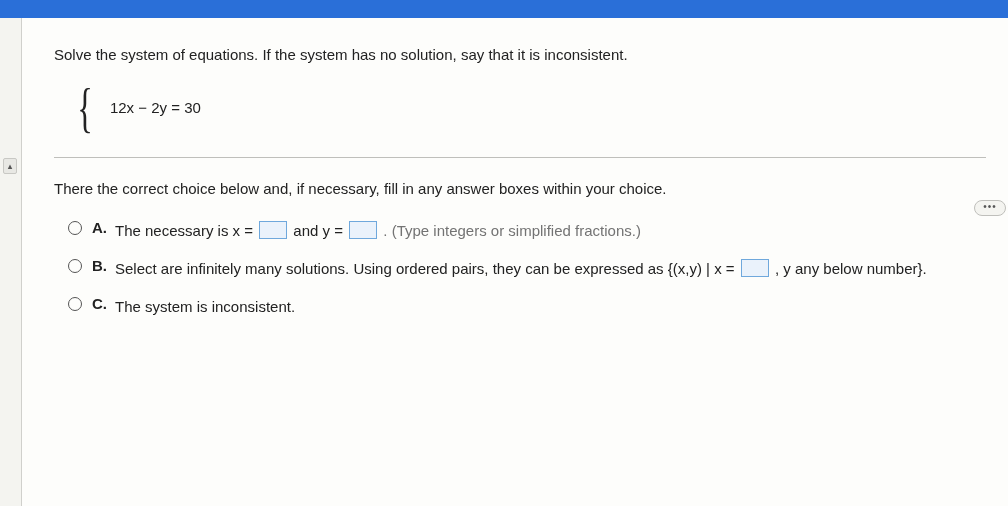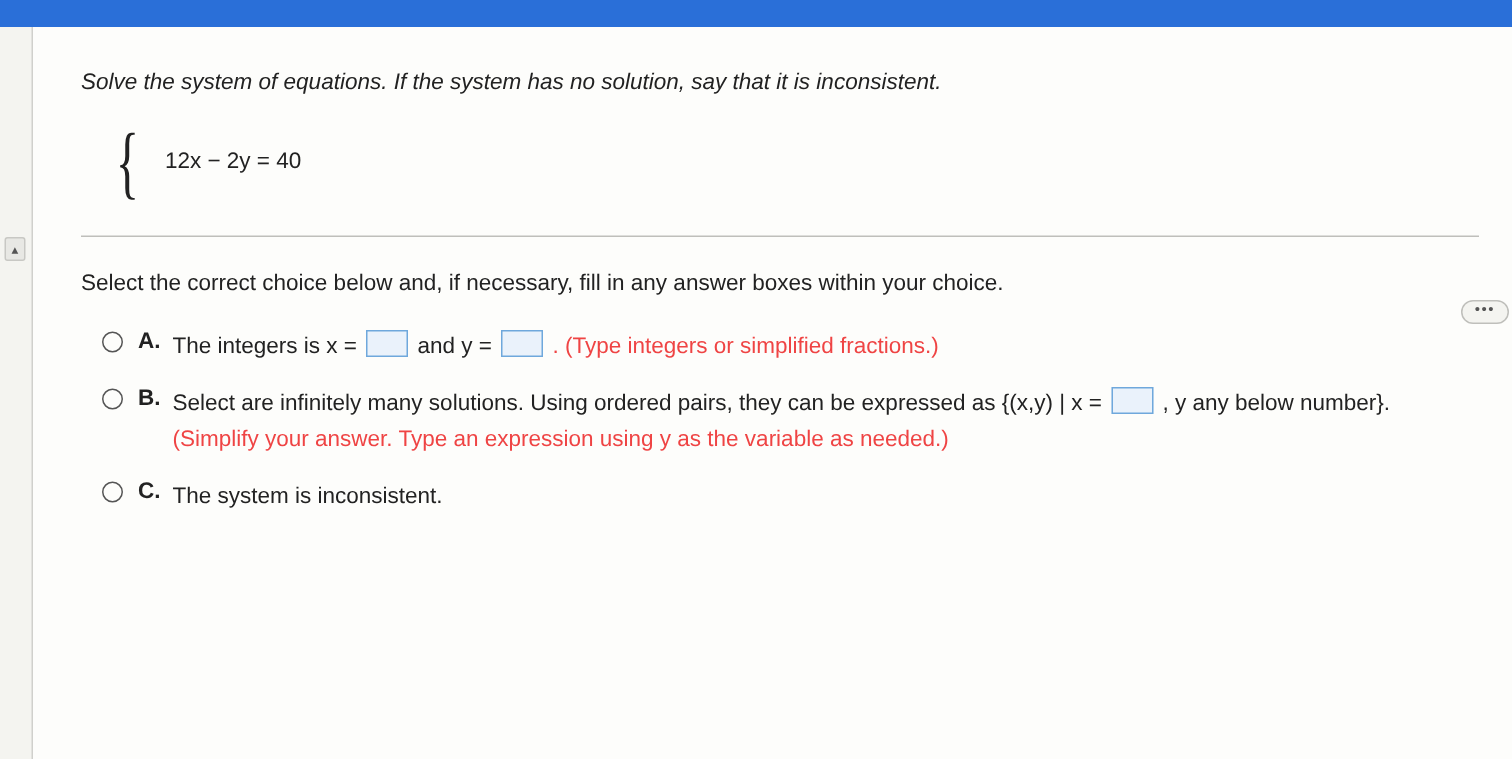--- a/index.html
+++ b/index.html
@@ -48,21 +48,20 @@
       position: absolute;
       left: 22px;
       right: 0;
       top: 18px;
       bottom: 0;
       background: #fdfdfb;
       padding: 28px 22px 18px 32px;
     }
     .prompt {
       margin-bottom: 18px;
-      font-style: italic;
     }
     .equations {
       display: flex;
       align-items: center;
       margin-left: 18px;
       margin-bottom: 22px;
     }
     .brace {
       font-size: 54px;
       line-height: 54px;
@@ -126,71 +125,70 @@
     .answer-box {
       display: inline-block;
       width: 28px;
       height: 18px;
       border: 1px solid #6fa8dc;
       background: #eaf2fb;
       vertical-align: -3px;
       margin: 0 2px;
     }
     .hint {
-      color: #ef4444;
+      color: #737373;
     }
   </style>
 </head>
 <body>
 
 <div class="top-bar"></div>
 
 <div class="left-edge">
   <div class="scroll-up">▴</div>
 </div>
 
 <div class="content">
 
   <div class="prompt">Solve the system of equations. If the system has no solution, say that it is inconsistent.</div>
 
   <div class="equations">
     <div class="brace">{</div>
     <div class="eq-stack">
-      <div>12x − 2y = 40</div>
+      <div>12x − 2y = 30</div>
     </div>
   </div>
 
   <hr class="sep">
 
   <div class="ellipsis-pill">•••</div>
 
-  <div class="instruction">Select the correct choice below and, if necessary, fill in any answer boxes within your choice.</div>
+  <div class="instruction">There the correct choice below and, if necessary, fill in any answer boxes within your choice.</div>
 
   <div class="choices">
 
     <div class="choice">
       <div class="radio"></div>
       <div class="letter">A.</div>
       <div class="choice-body">
-        <span>The integers is x =</span>
+        <span>The necessary is x =</span>
         <span class="answer-box"></span>
         <span>and y =</span>
         <span class="answer-box"></span>
         <span class="hint">. (Type integers or simplified fractions.)</span>
       </div>
     </div>
 
     <div class="choice">
       <div class="radio"></div>
       <div class="letter">B.</div>
       <div class="choice-body">
         <span>Select are infinitely many solutions. Using ordered pairs, they can be expressed as {(x,y) | x =</span>
         <span class="answer-box"></span>
         <span>, y any below number}.</span><br>
-        <span class="hint">(Simplify your answer. Type an expression using y as the variable as needed.)</span>
       </div>
     </div>
 
     <div class="choice">
       <div class="radio"></div>
       <div class="letter">C.</div>
       <div class="choice-body">
         <span>The system is inconsistent.</span>
       </div>
     </div>

